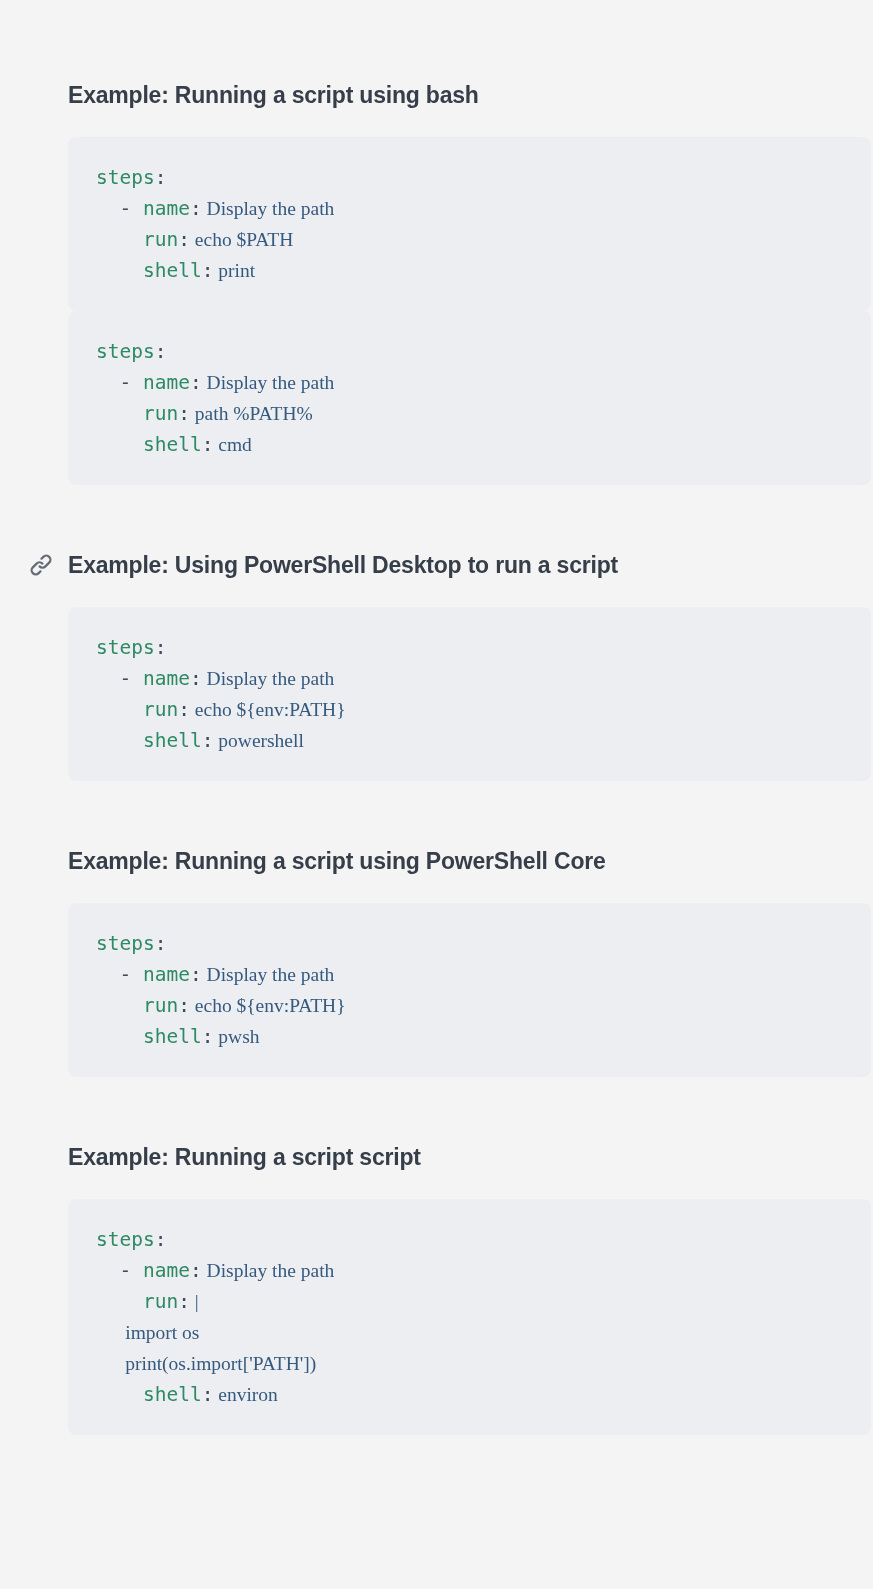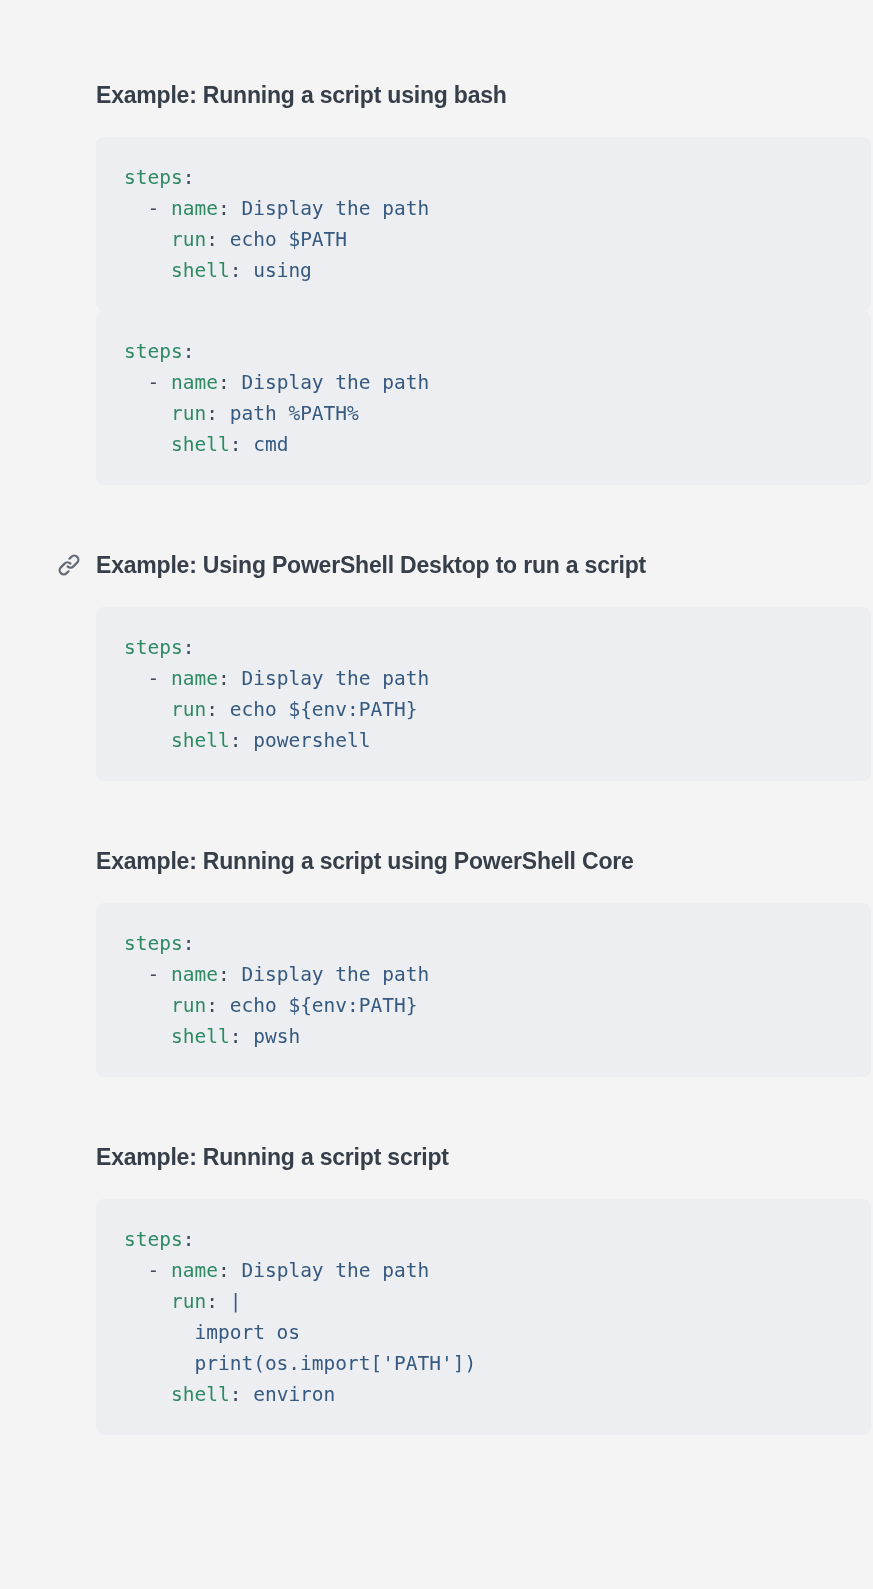--- a/index.html
+++ b/index.html
@@ -13,21 +13,21 @@
     --anchor-icon-color:#636c76;
   }
   *{box-sizing:border-box;}
   html,body{margin:0;padding:0;}
   body{
     width:873px;height:1589px;
     background:var(--page-bg);
     overflow:hidden;
     font-family:"Liberation Sans",sans-serif;
   }
-  main{padding:15px 12px 0 68px;margin-left:28px;}
+  main{padding:15px 12px 0 68px;}
   section.example-section{margin:0;}
   h3.example-heading{
     position:relative;
     margin:66px 0 28px 0;
     font-family:"Liberation Sans",sans-serif;
     font-weight:700;
     font-size:23px;
     line-height:28px;
     letter-spacing:-0.2px;
     color:var(--heading-color);
@@ -57,36 +57,36 @@
     border-radius:8px;
     padding:25px 28px;
     font-family:"DejaVu Sans Mono","Liberation Mono",monospace;
     font-size:19.5px;
     line-height:31px;
     overflow:hidden;
     white-space:pre;
   }
   pre.code-block code{font:inherit;}
   .tok-key{color:var(--code-key-color);}
-  .tok-value{color:var(--code-value-color);}
+  .tok-value{color:var(--code-value-color);font-family:Liberation Serif, serif;}
   .tok-plain{color:var(--code-plain-color);}
 </style>
 </head>
 <body>
 
 <main id="docs-content">
   <section class="example-section" id="example-bash">
     <h3 class="example-heading">
       
       <span class="heading-text"><span>Example: Running a script using bash</span></span>
     </h3>
     <pre class="code-block"><code><span class="code-line"><span class="tok-key">steps</span><span class="tok-plain">:</span></span>
 <span class="code-line"><span class="tok-plain">  - </span><span class="tok-key">name</span><span class="tok-plain">:</span><span class="tok-value"> Display the path</span></span>
 <span class="code-line"><span class="tok-plain">    </span><span class="tok-key">run</span><span class="tok-plain">:</span><span class="tok-value"> echo $PATH</span></span>
-<span class="code-line"><span class="tok-plain">    </span><span class="tok-key">shell</span><span class="tok-plain">:</span><span class="tok-value"> using</span></span></code></pre>
+<span class="code-line"><span class="tok-plain">    </span><span class="tok-key">shell</span><span class="tok-plain">:</span><span class="tok-value"> print</span></span></code></pre>
   </section>
 
   <section class="example-section" id="example-cmd">
     <pre class="code-block"><code><span class="code-line"><span class="tok-key">steps</span><span class="tok-plain">:</span></span>
 <span class="code-line"><span class="tok-plain">  - </span><span class="tok-key">name</span><span class="tok-plain">:</span><span class="tok-value"> Display the path</span></span>
 <span class="code-line"><span class="tok-plain">    </span><span class="tok-key">run</span><span class="tok-plain">:</span><span class="tok-value"> path %PATH%</span></span>
 <span class="code-line"><span class="tok-plain">    </span><span class="tok-key">shell</span><span class="tok-plain">:</span><span class="tok-value"> cmd</span></span></code></pre>
   </section>
 
   <section class="example-section" id="example-powershell-desktop">

